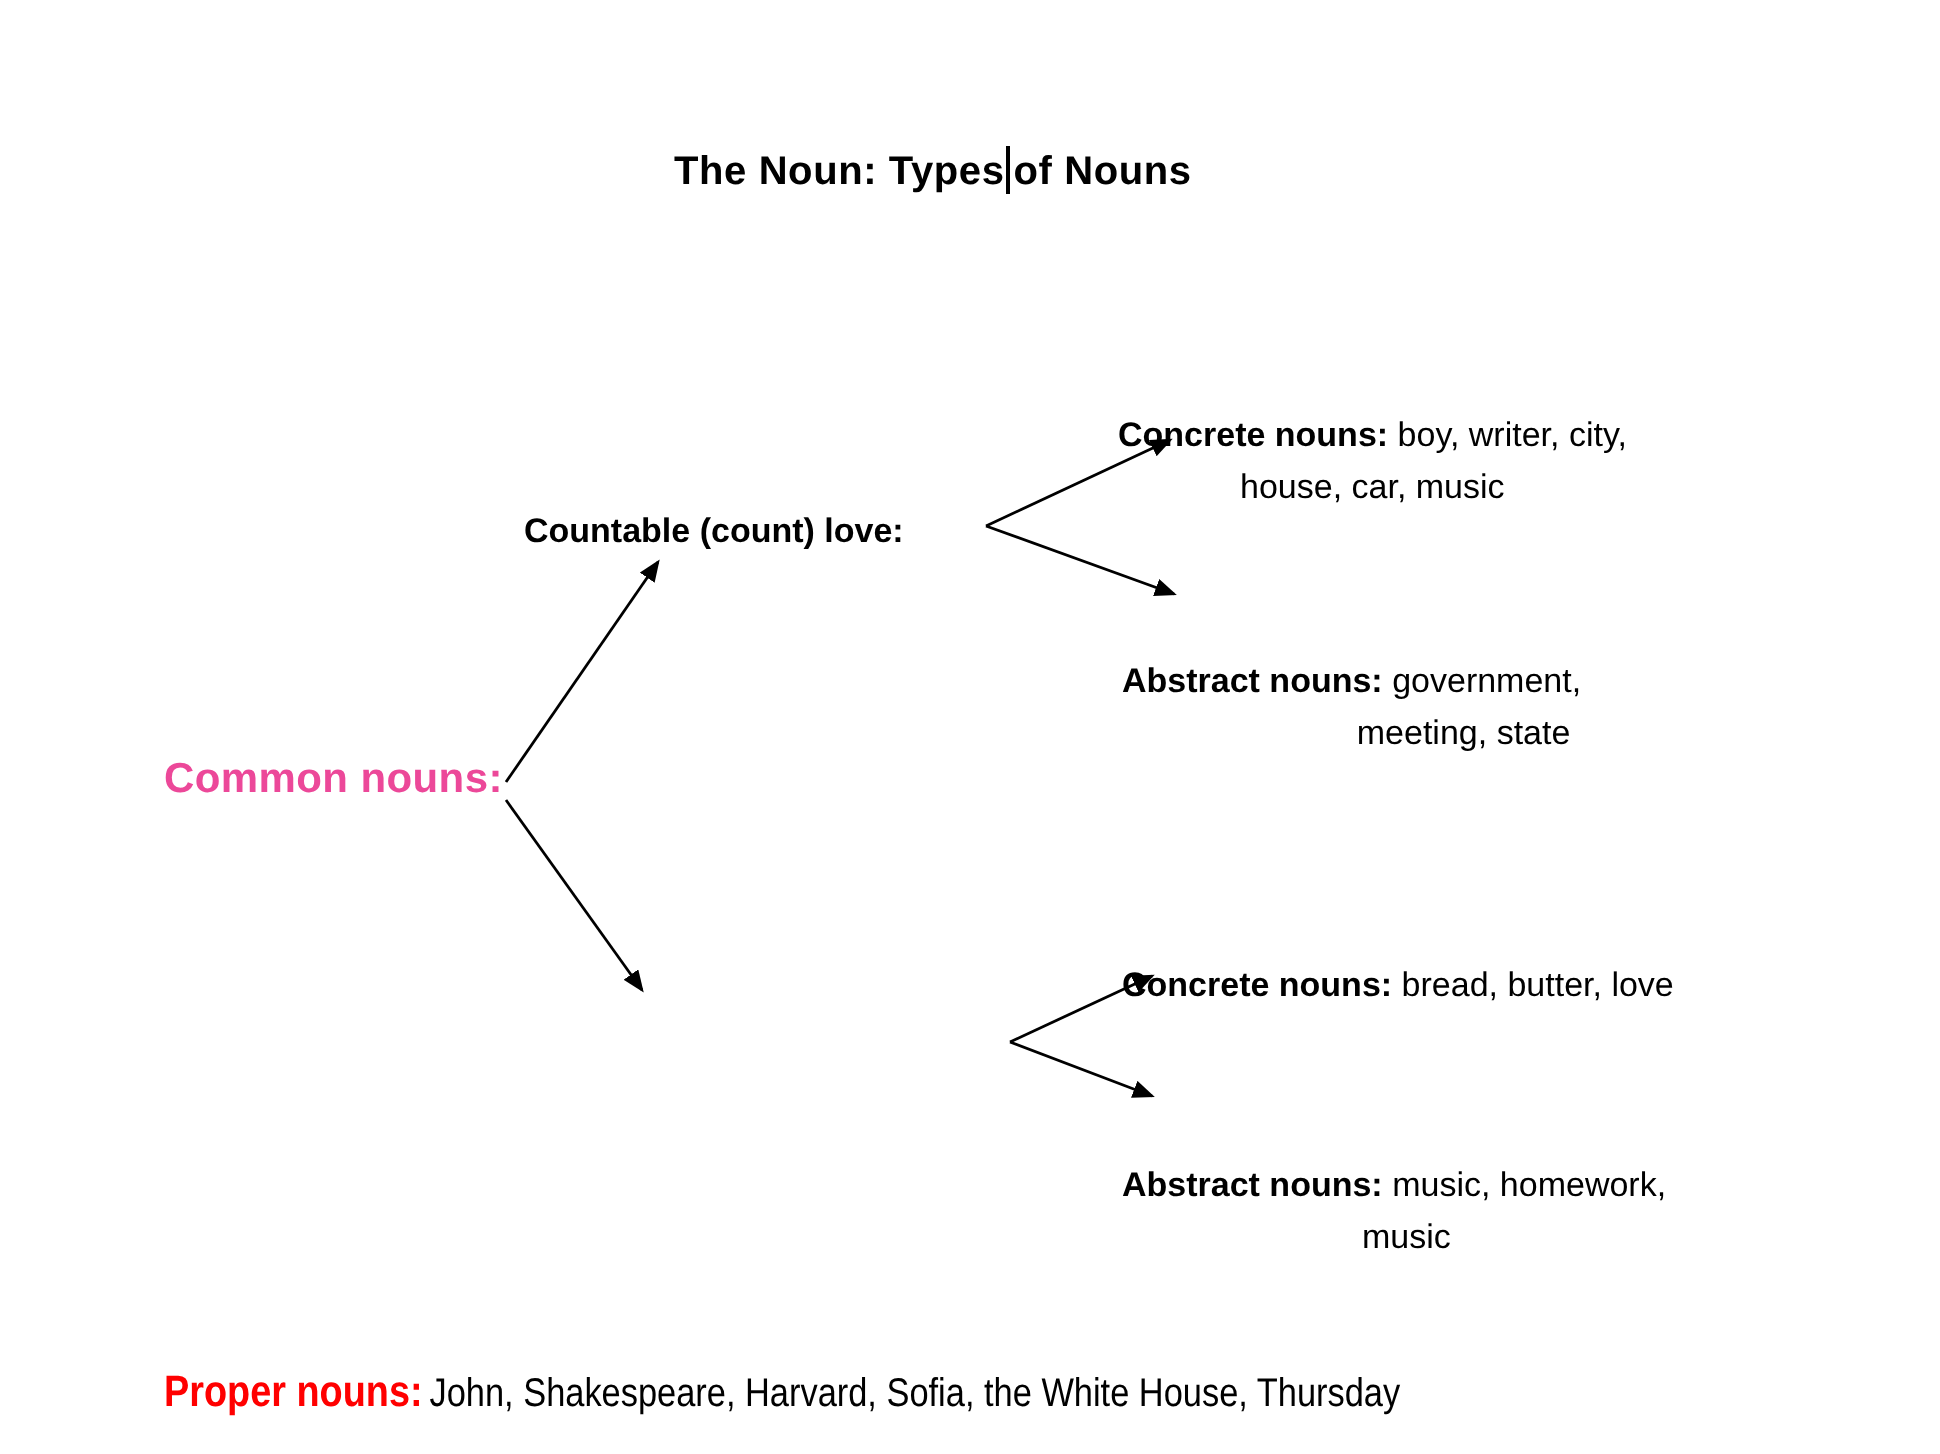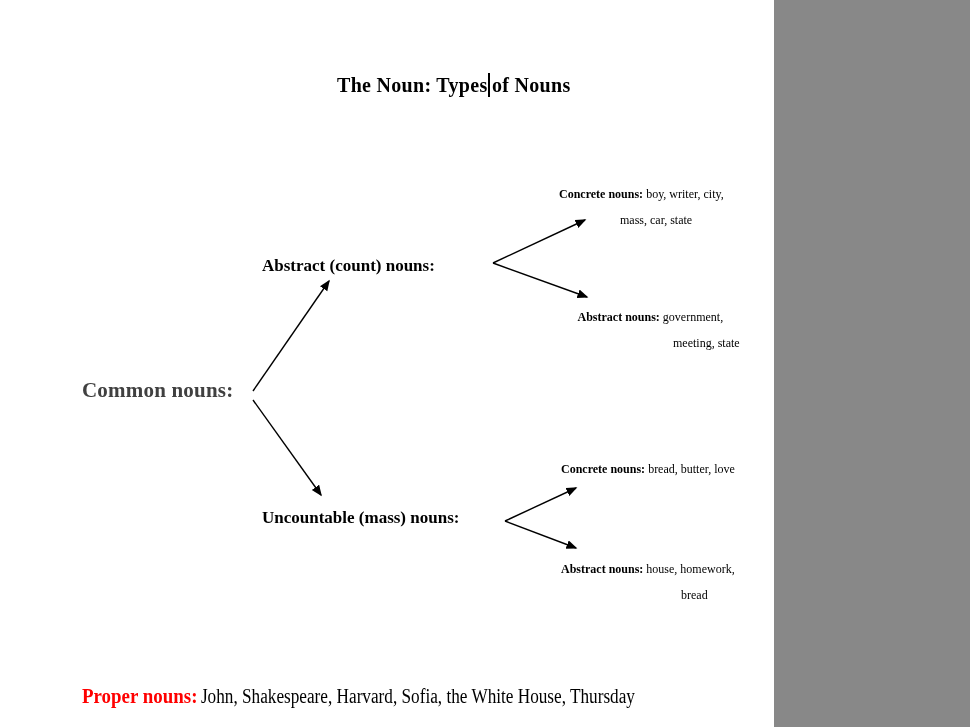--- a/index.html
+++ b/index.html
@@ -1,45 +1,45 @@
 <!DOCTYPE html>
 <html><head>
 <meta charset="utf-8">
 <style>
   html,body{margin:0;padding:0;background:#888;}
   .canvas{
     position:relative;
-    width:774px;height:727px;
+    width:970px;height:727px;
     background:#ffffff;
-    font-family:Liberation Serif, serif;
+    font-family:Liberation Sans, sans-serif;
     color:#000000;
     overflow:hidden;
   }
   .abs{position:absolute;white-space:nowrap;}
   .title{
     left:337px;top:73px;
     font-size:20px;font-weight:bold;
     letter-spacing:0.3px;
   }
   .caret{
     display:inline-block;
     width:1.5px;height:24px;
     background:#000;
     vertical-align:-5px;
     margin:0 2px 0 1px;
   }
   .node-label{font-weight:bold;}
-  .node{font-size:12px;line-height:26px;}
+  .node{font-size:17px;line-height:26px;margin-top:24px;}
   .branch-label{
     font-size:17px;font-weight:bold;
   }
   .root-label{
     left:82px;top:378px;
     font-size:21px;font-weight:bold;
-    color:#404040;
+    color:#ec4899;
     letter-spacing:0.2px;
   }
   .line2{display:inline-block;}
   .footer-line{
     left:82px;top:683px;
     font-size:20px;
     transform:scaleX(0.86);
     transform-origin:0 50%;
     letter-spacing:0px;
   }
@@ -69,47 +69,44 @@
     <line x1="493" y1="263" x2="587" y2="297" stroke="#000" stroke-width="1.4" marker-end="url(#ah)"></line>
     <line x1="505" y1="521" x2="576" y2="488" stroke="#000" stroke-width="1.4" marker-end="url(#ah)"></line>
     <line x1="505" y1="521" x2="576" y2="548" stroke="#000" stroke-width="1.4" marker-end="url(#ah)"></line>
   </svg>
 
   <div class="abs root-label">
     <span>Common nouns:</span>
   </div>
 
   <div class="abs branch-label" style="left:262px;top:256px;">
-    <span>Abstract (count) nouns:</span>
+    <span>Countable (count) love:</span>
   </div>
 
   <div class="abs node" style="left:559px;top:181px;">
     <span class="node-label">Concrete nouns:</span>
     <span>boy, writer, city,</span><br>
-    <span class="line2" style="padding-left:61px;">mass, car, state</span>
+    <span class="line2" style="padding-left:61px;">house, car, music</span>
   </div>
 
   <div class="abs node" style="left:561px;top:304px;text-align:center;">
     <span class="node-label">Abstract nouns:</span>
     <span>government,</span><br>
     <span class="line2" style="padding-left:112px;">meeting, state</span>
   </div>
 
-  <div class="abs branch-label" style="left:262px;top:508px;">
-    <span>Uncountable (mass) nouns:</span>
-  </div>
 
   <div class="abs node" style="left:561px;top:456px;">
     <span class="node-label">Concrete nouns:</span>
     <span>bread, butter, love</span>
   </div>
 
   <div class="abs node" style="left:561px;top:556px;">
     <span class="node-label">Abstract nouns:</span>
-    <span>house, homework,</span><br>
-    <span class="line2" style="padding-left:120px;">bread</span>
+    <span>music, homework,</span><br>
+    <span class="line2" style="padding-left:120px;">music</span>
   </div>
 
   <div class="abs footer-line">
     <span class="footer-label">Proper nouns:</span><span>John, Shakespeare, Harvard, Sofia, the White House, Thursday</span>
   </div>
 
 </div>
 
 </body></html>

